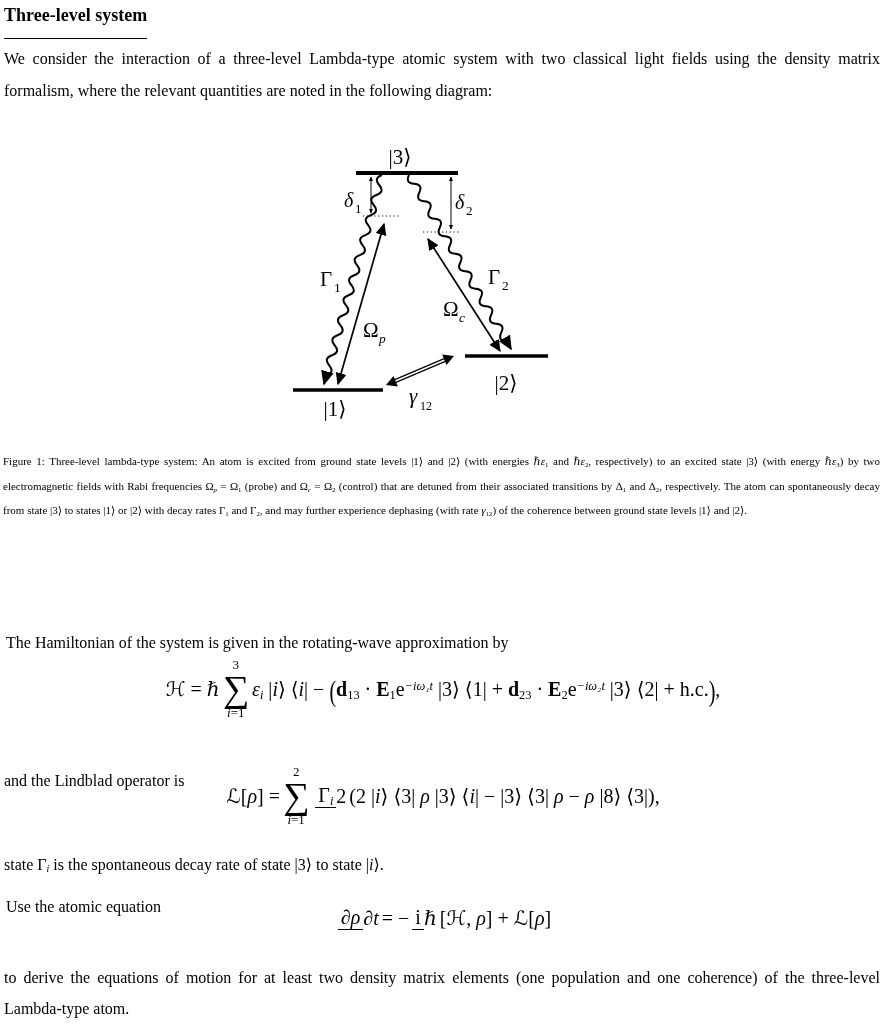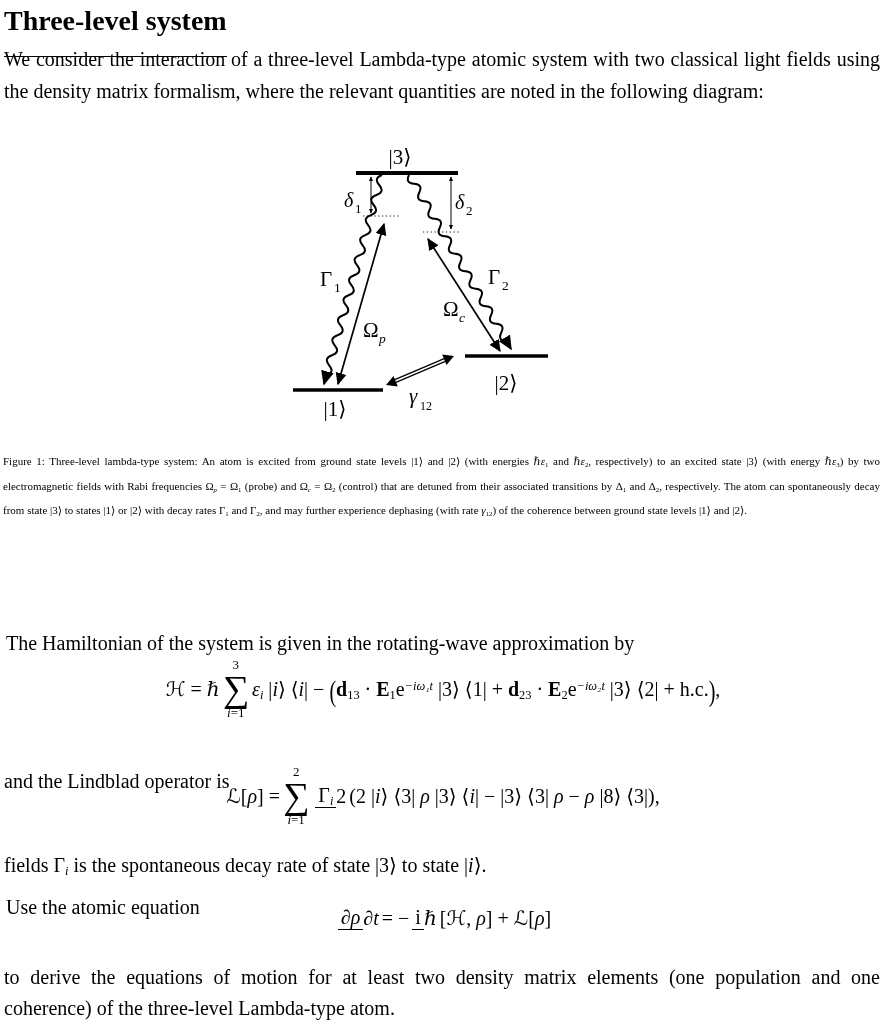--- a/index.html
+++ b/index.html
@@ -2,31 +2,31 @@
 <html><head>
 <meta charset="utf-8">
 <style>
   html,body{margin:0;padding:0;}
   body{
     width:886px;height:1024px;position:relative;overflow:hidden;
     background:#ffffff;color:#000;
     font-family:"Liberation Serif","DejaVu Serif","DejaVu Sans",serif;
   }
   .abs{position:absolute;left:4px;right:6px;}
-  .para{font-size:20px;line-height:32px;text-align:justify;}
+  .para{font-size:16px;line-height:32px;text-align:justify;}
   .small{font-size:11px;line-height:24.7px;}
   .it{font-style:italic;}
   .bf{font-weight:bold;}
   sub,sup{font-size:62%;line-height:0;}
   sub{vertical-align:-0.25em;}
   sup{vertical-align:0.5em;}
   #title{
     top:5px;left:4px;right:auto;display:inline-block;
-    font-size:28px;font-weight:bold;
-    border-bottom:1.7px solid #000;padding-bottom:19px;
+    font-size:18px;font-weight:bold;
+    border-bottom:1.7px solid #000;padding-bottom:12px;
   }
   #para-intro{top:43px;}
   #figure-diagram{position:absolute;left:278px;top:134px;}
   #figure-caption{top:449px;left:3px;}
   #para-hamiltonian{top:627px;left:6px;}
   #para-lindblad{top:765px;}
   #para-where{top:849px;}
   #para-master{top:891px;left:6px;}
   #para-closing{top:962px;line-height:31px;}
   .eq{
@@ -133,21 +133,21 @@
   <span class="seg"><span class="it">ℒ</span><span>[</span><span class="it">ρ</span><span>] = </span></span><span class="sum">
       <span class="sum-top">2</span>
       <span class="sum-sym">∑</span>
       <span class="sum-bot"><span class="it">i</span><span>=1</span></span>
     </span><span class="frac">
       <span class="num"><span>Γ</span><sub class="it">i</sub></span>
       <span class="den">2</span>
     </span><span class="seg"><span>(2 |</span><span class="it">i</span><span>⟩ ⟨3| </span><span class="it">ρ</span><span> |3⟩ ⟨</span><span class="it">i</span><span>| − |3⟩ ⟨3| </span><span class="it">ρ</span><span> − </span><span class="it">ρ</span><span> |8⟩ ⟨3|)</span><span>,</span></span>
 </div>
 
-<div id="para-where" class="abs para"><span>fields </span><span>Γ</span><sub class="it">i</sub><span> is the spontaneous decay rate of state </span><span>|3⟩</span><span> to state </span><span>|</span><span class="it">i</span><span>⟩.</span></div>
+<div id="para-where" class="abs para"><span>state </span><span>Γ</span><sub class="it">i</sub><span> is the spontaneous decay rate of state </span><span>|3⟩</span><span> to state </span><span>|</span><span class="it">i</span><span>⟩.</span></div>
 
 <div id="para-master" class="abs para">Use the atomic equation</div>
 
 <div id="eq-master" class="eq">
   <span class="frac">
       <span class="num"><span class="it">∂ρ</span></span>
       <span class="den"><span class="it">∂t</span></span>
     </span><span class="seg"><span> = −</span></span><span class="frac">
       <span class="num"><span>i</span></span>
       <span class="den"><span class="it">ℏ</span></span>

